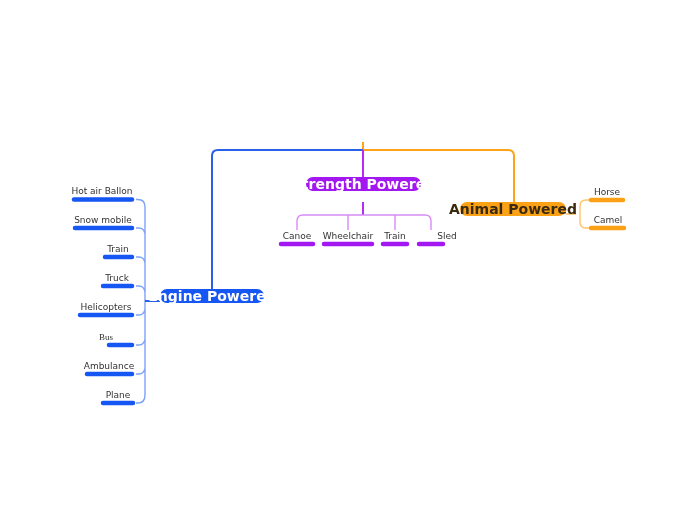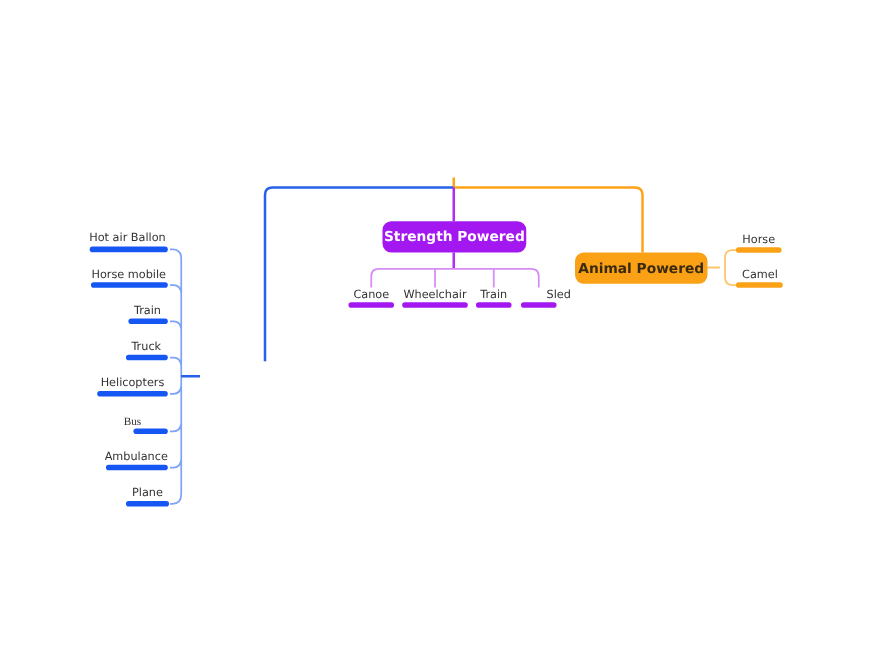--- a/index.html
+++ b/index.html
@@ -7,21 +7,21 @@
     position:relative;width:697px;height:520px;background:#ffffff;
     font-family:"DejaVu Sans","Liberation Sans",sans-serif;overflow:hidden;
   }
   .wires{position:absolute;left:0;top:0;width:697px;height:520px;}
   .node{
     position:absolute;display:flex;align-items:center;justify-content:center;
     font-weight:bold;color:#ffffff;border-radius:8px;box-sizing:border-box;
     cursor:default;white-space:nowrap;
   }
   .node-root{left:268px;top:111px;width:188px;height:31px;font-size:13px;}
-  .node-branch{height:25px;font-size:11px;border-radius:7px;}
+  .node-branch{height:14px;font-size:14px;border-radius:7px;}
   .node-strength{left:306px;top:177px;width:115px;}
   .node-animal{left:460px;top:202px;width:106px;color:#3a2a10;}
   .node-engine{left:160px;top:289px;width:104px;}
   .leaf{
     position:absolute;font-size:9px;color:#333333;text-align:center;
     line-height:12px;white-space:nowrap;cursor:default;
   }
 </style>
 </head>
 <body>
@@ -68,31 +68,32 @@
     <line x1="109" y1="345" x2="132" y2="345" stroke-width="4.5" stroke-linecap="round" stroke="#1656f2"></line>
     <line x1="87" y1="374" x2="132" y2="374" stroke-width="4.5" stroke-linecap="round" stroke="#1656f2"></line>
     <line x1="103" y1="403" x2="133" y2="403" stroke-width="4.5" stroke-linecap="round" stroke="#1656f2"></line>
   </svg>
 
 
   <div class="node node-branch node-strength" style="background: rgb(163, 24, 240);">Strength Powered</div>
 
   <div class="node node-branch node-animal" style="background: rgb(250, 161, 22);">Animal Powered</div>
 
+  <div class="node node-branch node-engine" style="background: rgb(22, 86, 242);">Engine Powered</div>
 
   <div class="leaf" style="left:257px;top:230px;width:80px;">Canoe</div>
   <div class="leaf" style="left:308px;top:230px;width:80px;">Wheelchair</div>
   <div class="leaf" style="left:355px;top:230px;width:80px;">Train</div>
   <div class="leaf" style="left:391px;top:230px;width:80px;padding-left:16px;">Sled</div>
 
   <div class="leaf" style="left:567px;top:186px;width:80px;">Horse</div>
   <div class="leaf" style="left:568px;top:214px;width:80px;">Camel</div>
 
   <div class="leaf" style="left:57px;top:185px;width:90px;">Hot air Ballon</div>
-  <div class="leaf" style="left:58px;top:214px;width:90px;">Horse mobile</div>
+  <div class="leaf" style="left:58px;top:214px;width:90px;">Snow mobile</div>
   <div class="leaf" style="left:73px;top:243px;width:90px;text-align:center;">Train</div>
   <div class="leaf" style="left:72px;top:272px;width:90px;">Truck</div>
   <div class="leaf" style="left:61px;top:301px;width:90px;">Helicopters</div>
   <div class="leaf" style="left:61px;top:331px;width:90px;font-family:Liberation Serif, serif;">Bus</div>
   <div class="leaf" style="left:64px;top:360px;width:90px;">Ambulance</div>
   <div class="leaf" style="left:73px;top:389px;width:90px;">Plane</div>
 
 </div>
 
 </body></html>

